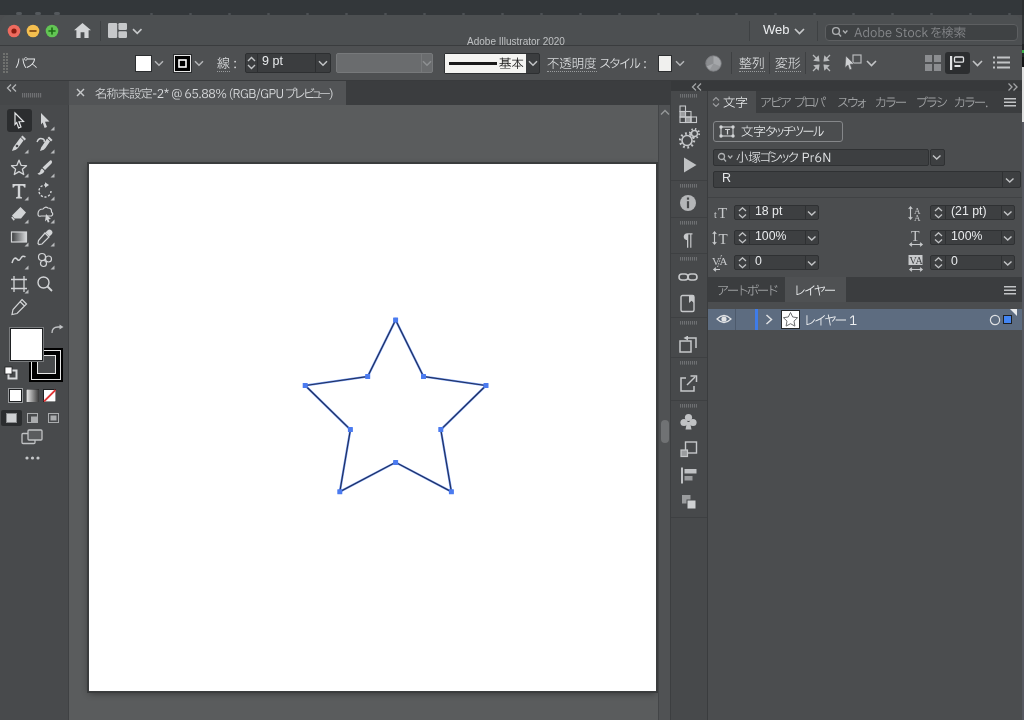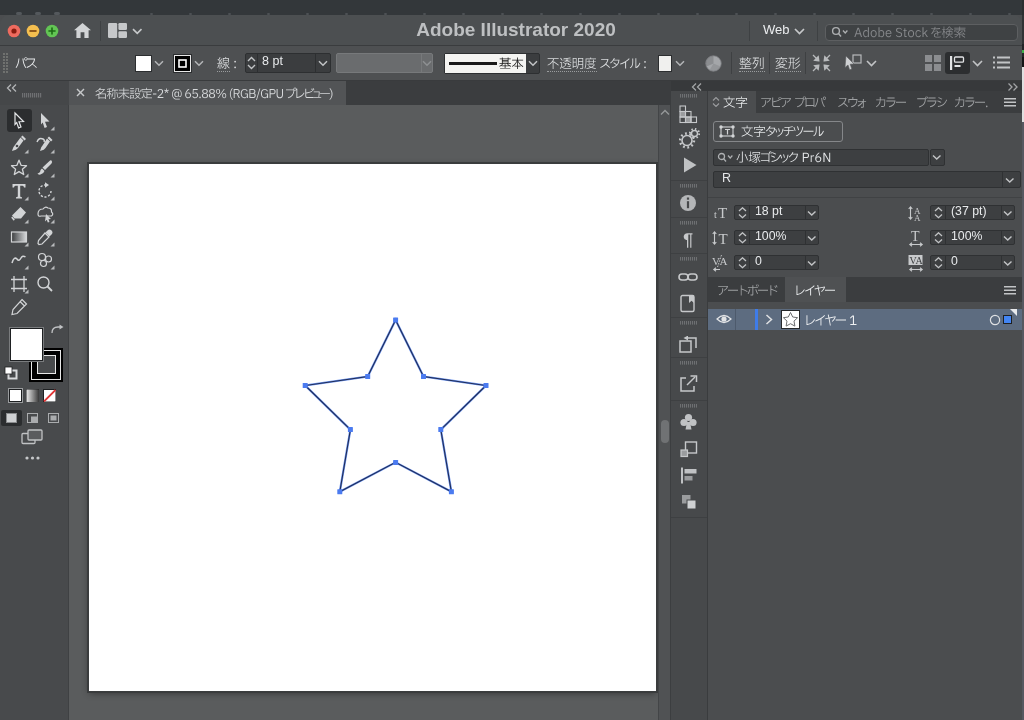--- a/index.html
+++ b/index.html
@@ -51,21 +51,21 @@
   </svg>
 <div class="abs" style="left:100px;top:21px;width:1px;height:20px;background:#3e4143"></div>
 <svg class="abs" style="left:108px;top:23px" width="19" height="15" viewBox="0 0 19 15">
     <rect x="0" y="0" width="9.2" height="15" rx="1.2" fill="#c6c8ca"></rect>
     <rect x="10.4" y="0" width="8.6" height="7" rx="1.2" fill="#c6c8ca"></rect>
     <rect x="10.4" y="8.2" width="8.6" height="6.8" rx="1.2" fill="#c6c8ca"></rect>
   </svg>
 <svg class="abs" style="left:130.75px;top:26.5px" width="12.5" height="8">
     <polyline points="2,2.1 6.25,6.4 10.5,2.1" fill="none" stroke="#c6c8ca" stroke-width="1.6"></polyline>
   </svg>
-<div class="abs" style="top:21.0px;font-size:19px;color:#bec0c2;font-weight:700;white-space:nowrap;line-height:17.5px;left:516px;transform:translateX(-50%);">Adobe Illustrator 2020</div>
+<div class="abs" style="top:33px;font-size:10px;color:#bec0c2;font-weight:400;white-space:nowrap;line-height:17.5px;left:516px;transform:translateX(-50%);">Adobe Illustrator 2020</div>
 <div class="abs" style="left:749px;top:21px;width:1px;height:20px;background:#3e4143"></div>
 <div class="abs" style="top:21px;font-size:13px;color:#eceef0;font-weight:400;white-space:nowrap;line-height:17px;left:763px;">Web</div>
 <svg class="abs" style="left:792.5px;top:27px" width="13" height="8">
     <polyline points="2,2.0 6.5,6.5 11,2.0" fill="none" stroke="#c6c8ca" stroke-width="1.7"></polyline>
   </svg>
 <div class="abs" style="left:817px;top:21px;width:1px;height:20px;background:#3e4143"></div>
 <div class="abs" style="left:825px;top:23.5px;width:193px;height:17px;background:#3f4244;border:1px solid #5d5f61;box-sizing:border-box;border-radius:4px;"></div>
 <svg class="abs" style="left:831px;top:26px" width="18" height="12" viewBox="0 0 18 12">
     <circle cx="5" cy="5" r="3.4" fill="none" stroke="#aeb0b2" stroke-width="1.4"></circle>
     <line x1="7.5" y1="7.5" x2="10" y2="10.5" stroke="#aeb0b2" stroke-width="1.4"></line>
@@ -116,21 +116,21 @@
     </g>
   </svg>
 <div class="abs" style="left:217px;top:70.5px;width:13px;border-bottom:1px dotted #9a9c9e"></div>
 <div class="abs" style="left:244.5px;top:53px;width:86.5px;height:19.5px;background:#3b3d3f;border:1px solid #2d2f31;box-sizing:border-box;border-radius:2px;"></div>
 <div class="abs" style="left:256.5px;top:53.5px;width:1px;height:18.5px;background:#2d2f31"></div>
 <div class="abs" style="left:314.5px;top:53.5px;width:1px;height:18.5px;background:#2d2f31"></div>
 <svg class="abs" style="left:246.5px;top:56px" width="9" height="14">
     <polyline points="1,5 4.5,1.5 8,5" fill="none" stroke="#c2c4c6" stroke-width="1.4"></polyline>
     <polyline points="1,9 4.5,12.5 8,9" fill="none" stroke="#c2c4c6" stroke-width="1.4"></polyline>
   </svg>
-<div class="abs" style="top:53.0px;font-size:12.5px;color:#e8eaec;font-weight:400;white-space:nowrap;line-height:16.5px;left:262px;">8 pt</div>
+<div class="abs" style="top:53.0px;font-size:12.5px;color:#e8eaec;font-weight:400;white-space:nowrap;line-height:16.5px;left:262px;">9 pt</div>
 <svg class="abs" style="left:316.5px;top:59px" width="12" height="8">
     <polyline points="2,2.2 6.0,6.2 10,2.2" fill="none" stroke="#c2c4c6" stroke-width="1.5"></polyline>
   </svg>
 <div class="abs" style="left:336px;top:53px;width:97px;height:19.5px;background:#6a6c6e;border:1px solid #77797b;box-sizing:border-box;border-radius:2px;"></div>
 <div class="abs" style="left:421px;top:53.5px;width:1px;height:18.5px;background:#77797b"></div>
 <svg class="abs" style="left:421.0px;top:59px" width="12" height="8">
     <polyline points="2,2.2 6.0,6.2 10,2.2" fill="none" stroke="#8e9092" stroke-width="1.5"></polyline>
   </svg>
 <div class="abs" style="left:444px;top:52.5px;width:96px;height:21px;background:#3b3d3f;border:1px solid #2d2f31;box-sizing:border-box;border-radius:2px;"></div>
 <div class="abs" style="left:445px;top:53.5px;width:80.5px;height:19px;background:#f4f4f2;"></div>
@@ -674,21 +674,21 @@
     <text x="2" y="14" font-family="Liberation Serif" font-size="10" fill="#c8cacc">t</text>
     <text x="6" y="14" font-family="Liberation Serif" font-size="15" fill="#c8cacc">T</text>
   </svg>
 <div class="abs" style="left:930px;top:204.8px;width:85px;height:15.7px;background:#3d3f41;border:1px solid #2f3133;box-sizing:border-box;border-radius:2px;"></div>
 <div class="abs" style="left:945px;top:205.3px;width:1px;height:14.699999999999989px;background:#2f3133"></div>
 <div class="abs" style="left:1000.5px;top:205.3px;width:1px;height:14.699999999999989px;background:#2f3133"></div>
 <svg class="abs" style="left:933.5px;top:207.0px" width="9" height="12">
     <polyline points="1,4 4.5,0.8 8,4" fill="none" stroke="#c2c4c6" stroke-width="1.3"></polyline>
     <polyline points="1,7.5 4.5,10.7 8,7.5" fill="none" stroke="#c2c4c6" stroke-width="1.3"></polyline>
   </svg>
-<div class="abs" style="top:202.9px;font-size:12.3px;color:#e8eaec;font-weight:400;white-space:nowrap;line-height:16.3px;left:951px;">(37 pt)</div>
+<div class="abs" style="top:202.9px;font-size:12.3px;color:#e8eaec;font-weight:400;white-space:nowrap;line-height:16.3px;left:951px;">(21 pt)</div>
 <svg class="abs" style="left:1001.75px;top:208.8px" width="11.5" height="8">
     <polyline points="2,2.4 5.75,6.1 9.5,2.4" fill="none" stroke="#c2c4c6" stroke-width="1.4"></polyline>
   </svg>
 <svg class="abs" style="left:908px;top:203.8px" width="22" height="18" viewBox="0 0 22 18">
     <path d="M2.5 3 L2.5 15 M0.7 5 L2.5 2.8 L4.3 5 M0.7 13 L2.5 15.2 L4.3 13" stroke="#c8cacc" fill="none" stroke-width="1.1"></path>
     <text x="6" y="9.5" font-family="Liberation Serif" font-size="9" fill="#c8cacc">A</text>
     <text x="6" y="16.5" font-family="Liberation Serif" font-size="9" fill="#c8cacc">A</text>
   </svg>
 <div class="abs" style="left:734px;top:229.8px;width:85px;height:15.7px;background:#3d3f41;border:1px solid #2f3133;box-sizing:border-box;border-radius:2px;"></div>
 <div class="abs" style="left:749px;top:230.3px;width:1px;height:14.699999999999989px;background:#2f3133"></div>

